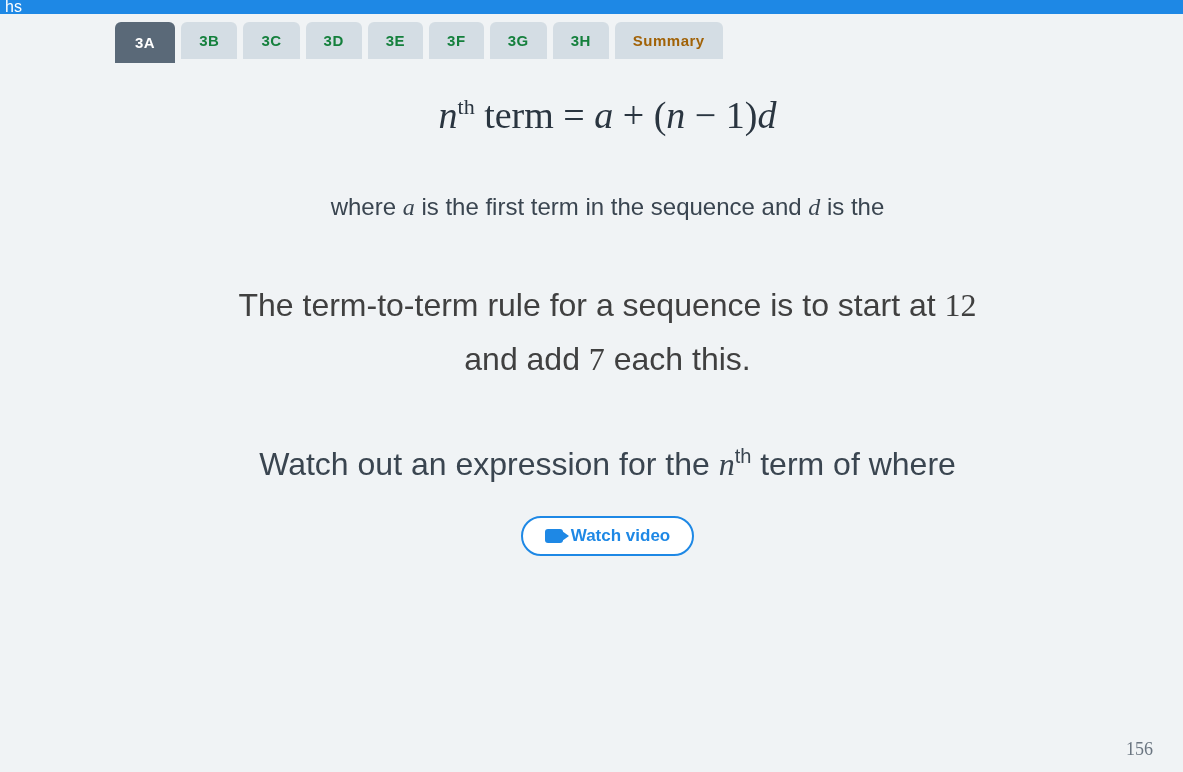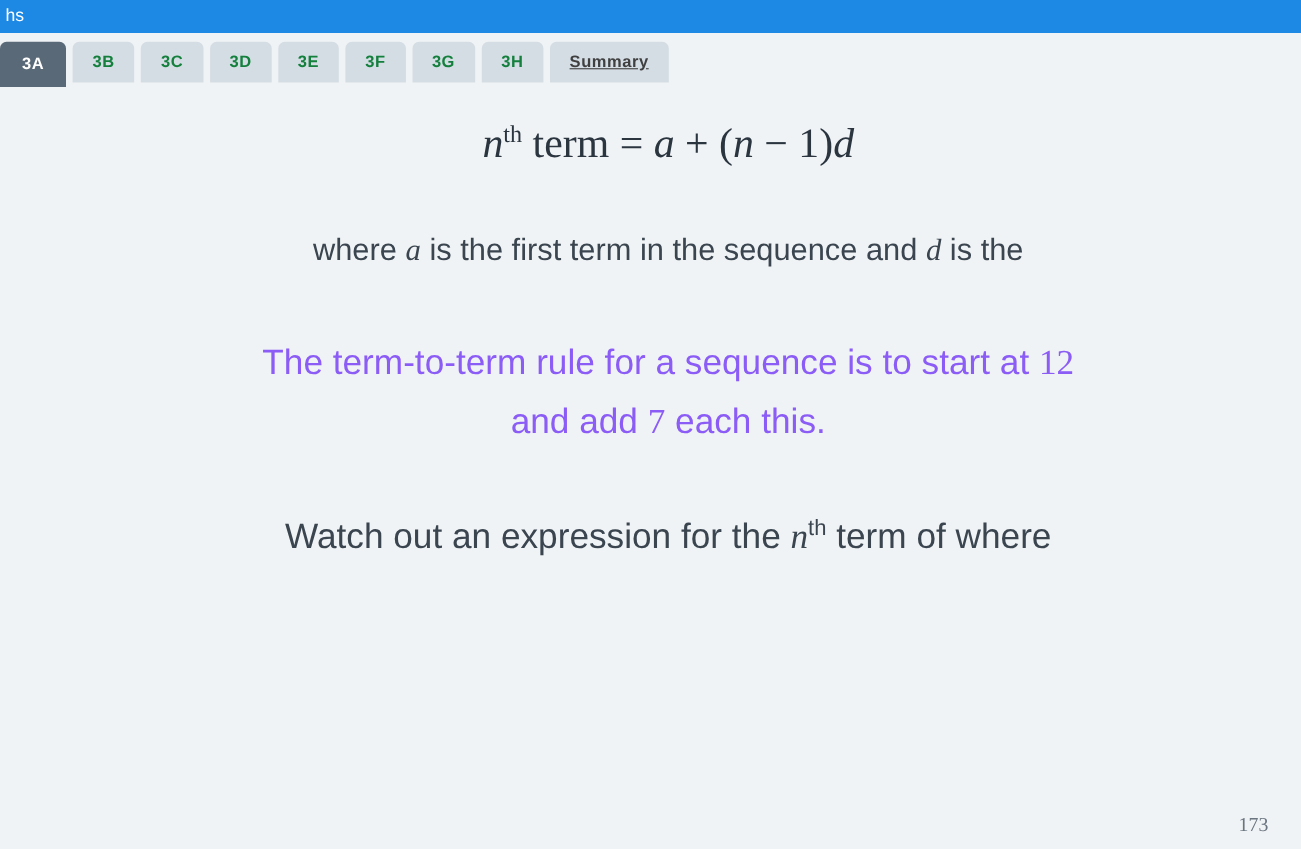--- a/index.html
+++ b/index.html
@@ -10,56 +10,56 @@
     body {
       font-family: -apple-system, BlinkMacSystemFont, 'Segoe UI', Arial, sans-serif;
       background: #f0f3f5;
       width: 1183px;
       height: 772px;
       overflow: hidden;
       position: relative;
     }
     .header-bar {
       background: #1e88e5;
-      height: 30px;
+      height: 14px;
       color: white;
       padding-left: 0px;
       display: flex;
       align-items: center;
       font-weight: 500;
       font-size: 16px;
     }
     .header-text {
       padding-left: 5px;
     }
     .tabs-container {
       display: flex;
       gap: 6px;
+      padding-left: 115px;
       padding-top: 8px;
       align-items: flex-start;
     }
     .tab {
       background: #d4dde4;
       color: #15803d;
       padding: 10px 18px;
       border-radius: 6px 6px 0 0;
       font-size: 15px;
       font-weight: 600;
       cursor: pointer;
       letter-spacing: 0.5px;
     }
     .tab.active {
       background: #5a6978;
       color: white;
       padding: 12px 20px;
     }
     .tab.summary {
-      color: #404040;
+      color: #a16207;
       background: #d4dde4;
-      text-decoration: underline;
     }
     .content {
       padding: 20px 30px;
       color: #3a4550;
       margin-left: 32px;
     }
     .formula {
       text-align: center;
       font-size: 38px;
       font-family: 'Cambria Math', 'Times New Roman', serif;
@@ -68,36 +68,36 @@
       color: #2a3540;
     }
     .formula .var {
       font-style: italic;
     }
     .formula sup {
       font-size: 22px;
       vertical-align: super;
     }
     .explanation {
-      font-size: 28px;
+      font-size: 24px;
       text-align: center;
       line-height: 1.7;
       margin-bottom: 50px;
       color: #3a4550;
     }
     .explanation .var {
       font-family: 'Cambria Math', 'Times New Roman', serif;
       font-style: italic;
     }
     .problem {
       font-size: 32px;
       text-align: center;
       line-height: 1.7;
       margin-bottom: 50px;
-      color: #8b5cf6;
+      color: #404040;
     }
     .question {
       font-size: 32px;
       text-align: center;
       line-height: 1.7;
       margin-bottom: 25px;
       color: #3a4550;
     }
     .question sup {
       font-size: 20px;
@@ -183,16 +183,20 @@
 
   <div class="problem">
     <span>The term-to-term rule for a sequence is to start at </span><span class="num-highlight">12</span><br>
     <span>and add </span><span class="num-highlight">7</span><span> each this.</span>
   </div>
 
   <div class="question">
     <span>Watch out an expression for the </span><span class="var">n</span><sup>th</sup><span> term of where</span><br>
   </div>
 
+  <div class="watch-video">
+    <span class="video-icon"></span>
+    <span>Watch video</span>
+  </div>
 
 </div>
 
-<div class="page-num">173</div>
+<div class="page-num">156</div>
 
 </body></html>

